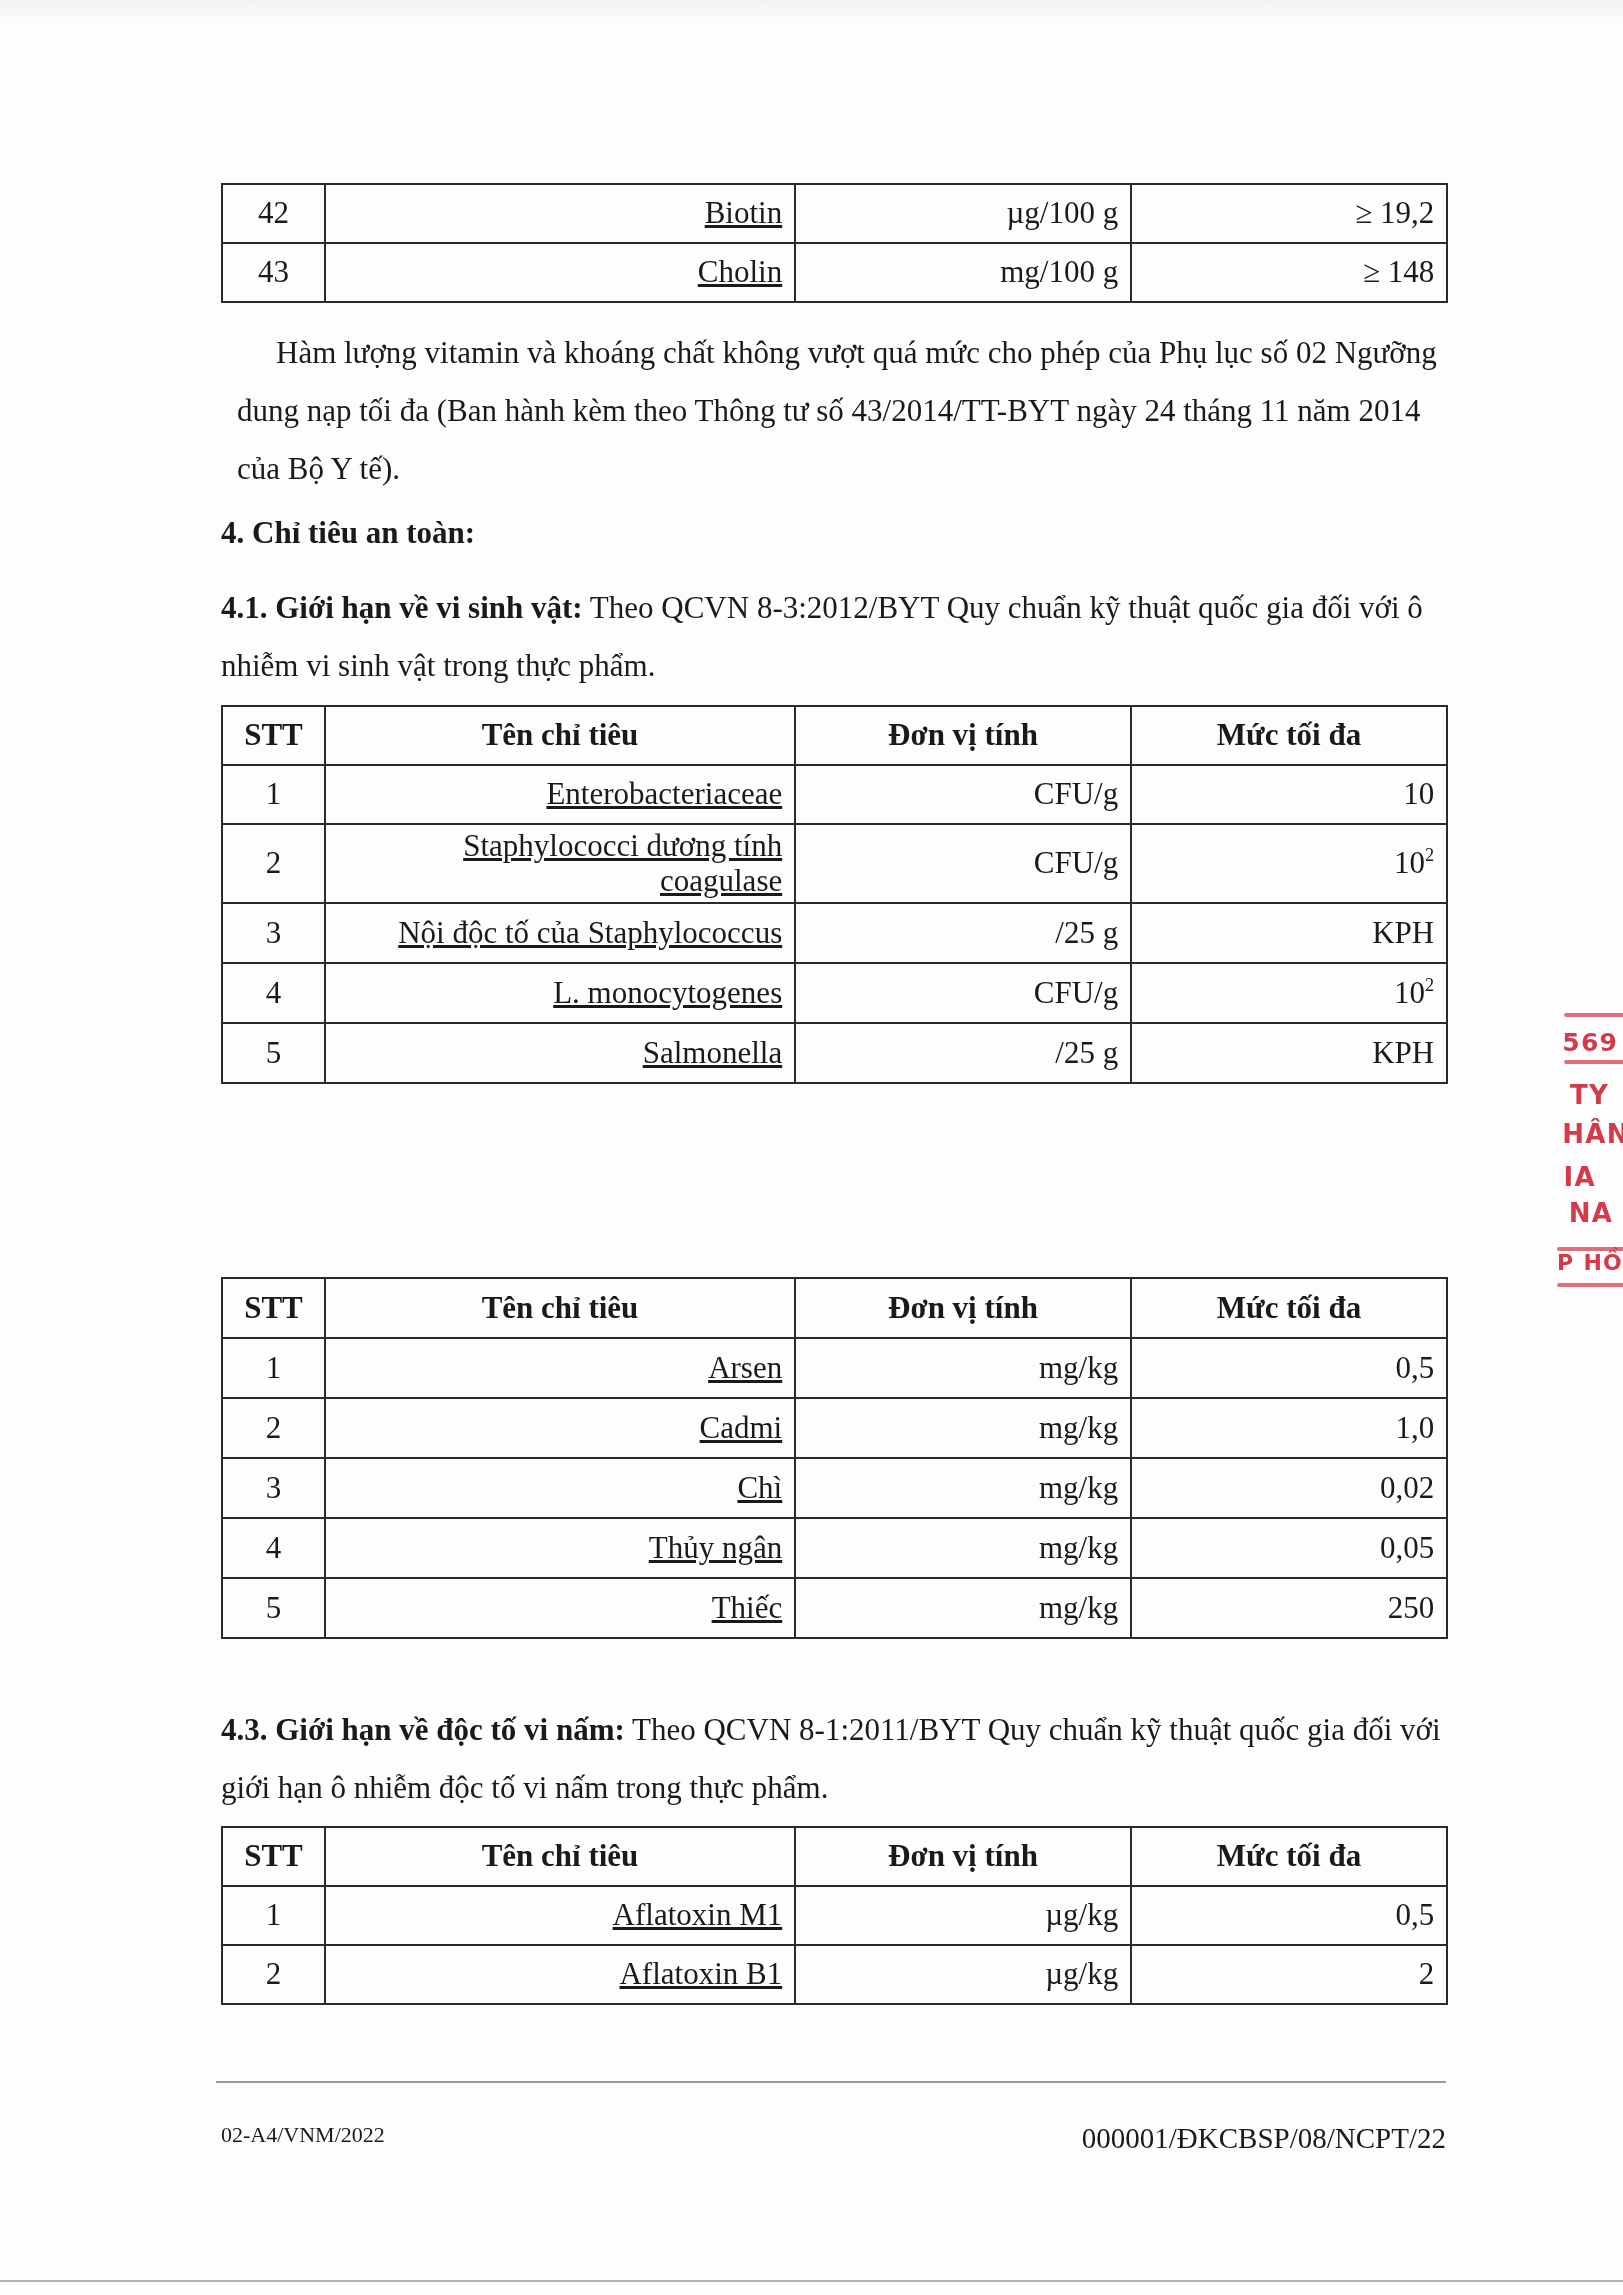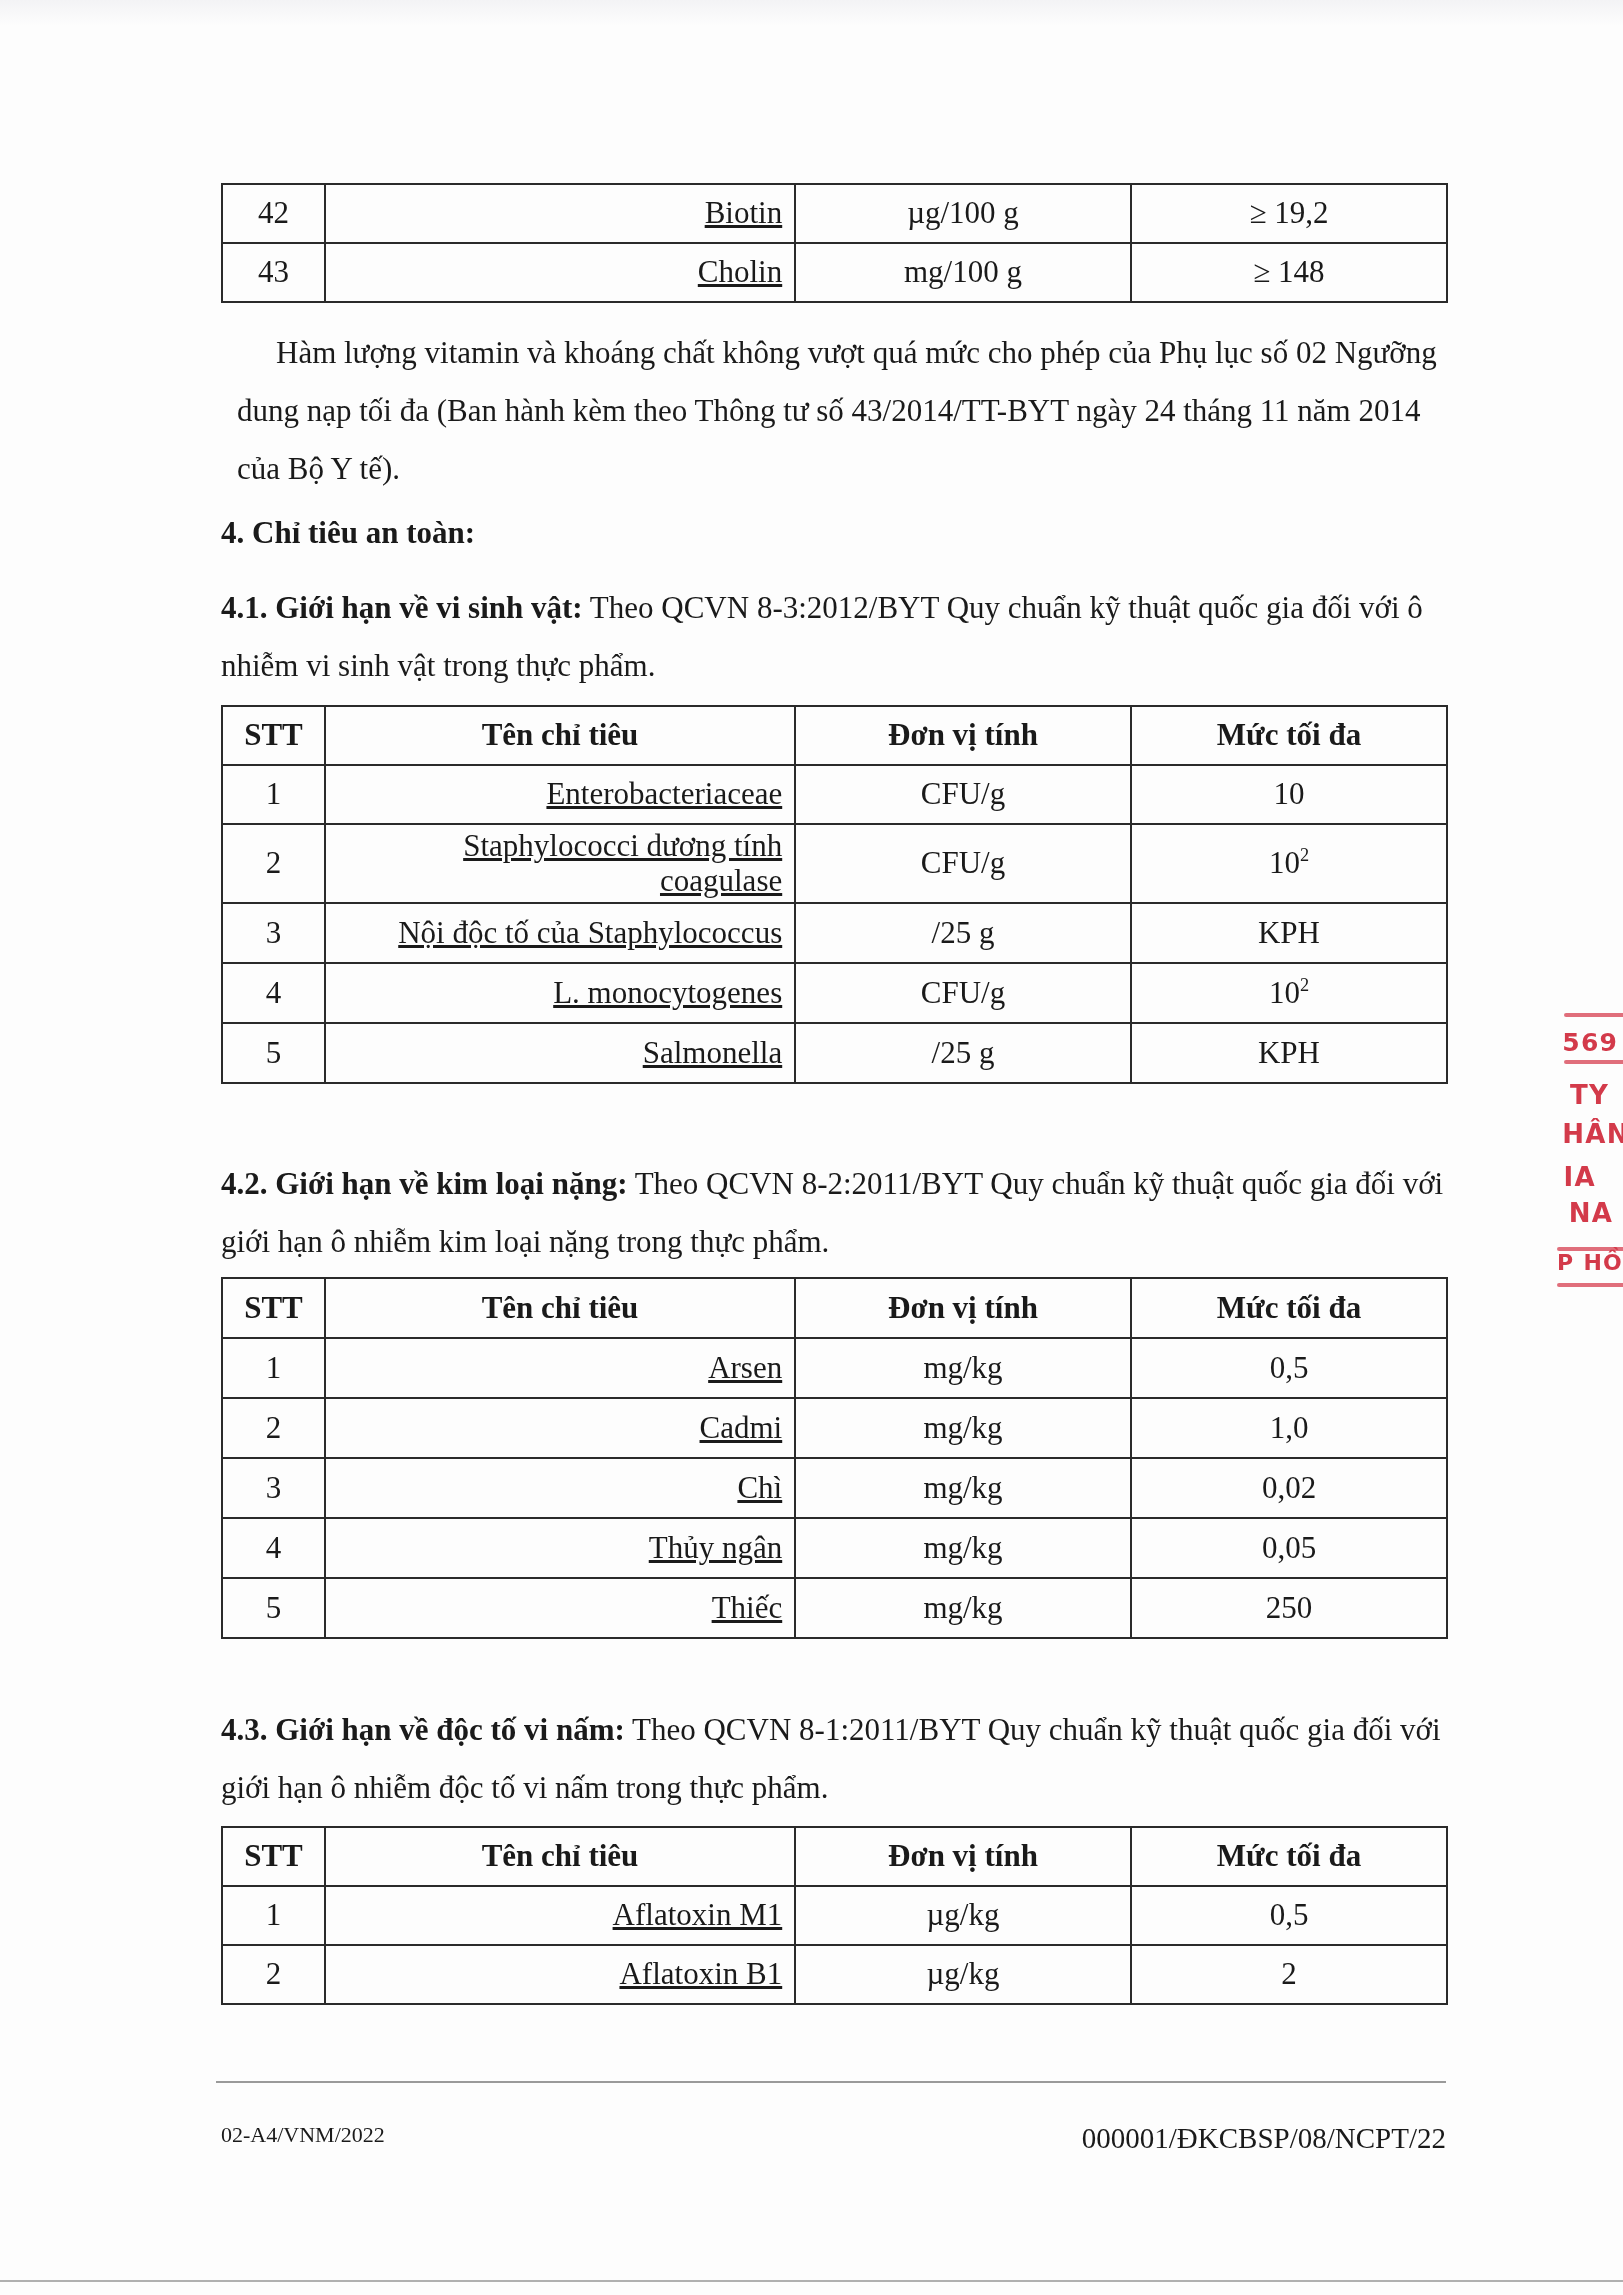--- a/index.html
+++ b/index.html
@@ -15,21 +15,21 @@
     position: absolute; left: 221px; width: 1226px;
     border-collapse: collapse; table-layout: fixed;
     font-size: 31px;
   }
   table.grid td, table.grid th {
     border: 2px solid #2a2a2a; padding: 0 11.8px; line-height: 1.1;
   }
   table.grid th { font-weight: bold; text-align: center; }
   td.c-stt { text-align: center; }
   td.c-name { text-align: right; padding-left: 13px; text-decoration: underline; }
-  td.c-unit, td.c-max { text-align: center; }
+  td.c-unit, td.c-max { text-align: right; }
   col.w1 { width: 103px; } col.w2 { width: 470px; } col.w3 { width: 336px; } col.w4 { width: 316px; }
   .para { position: absolute; left: 221px; width: 1230px; font-size: 31px; line-height: 58px; }
   .indent { text-indent: 39px; }
   .b { font-weight: bold; }
   sup { font-size: 18.3px; vertical-align: 11.8px; line-height: 0; }
   .footer-line { position: absolute; left: 216px; top: 2081px; width: 1230px; height: 2px; background: #9a9a9a; }
   .footer-left { position: absolute; left: 221px; top: 2122px; font-size: 22px; }
   .footer-right { position: absolute; right: 177px; top: 2122px; font-size: 29px; text-align: right; }
   .bottom-line { position: absolute; left: 0; top: 2280px; width: 1623px; height: 2px; background: #b0b0b0; }
   .stamp { position: absolute; left: 1557px; top: 1008px; width: 79px; height: 288px; color: #d33a4a; font-family: "DejaVu Sans", sans-serif; font-weight: bold; }
@@ -111,21 +111,20 @@
     </tr>
     <tr style="height:60px;">
       <td class="c-stt">5</td>
       <td class="c-name">Salmonella</td>
       <td class="c-unit">/25 g</td>
       <td class="c-max"><span>KPH</span></td>
     </tr>
   </tbody>
     </table>
 
-  <p class="para" style="top:1155px; margin:0;"><span class="b">4.2. Giới hạn về kim loại nặng:</span><span> Theo QCVN 8-2:2011/BYT Quy chuẩn kỹ thuật quốc gia đối với giới hạn ô nhiễm kim loại nặng trong thực phẩm.</span></p>
 
   <table class="grid" style="top:1277px;">
     <colgroup>
         <col class="w1">
         <col class="w2">
         <col class="w3">
         <col class="w4">
       </colgroup>
     <tbody>
         <tr style="height:60px;">

